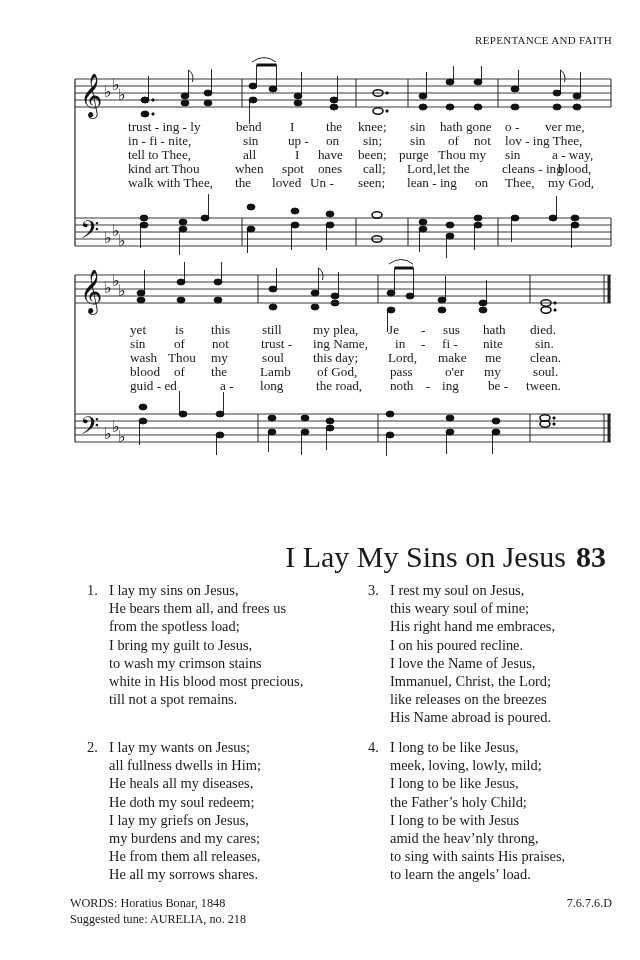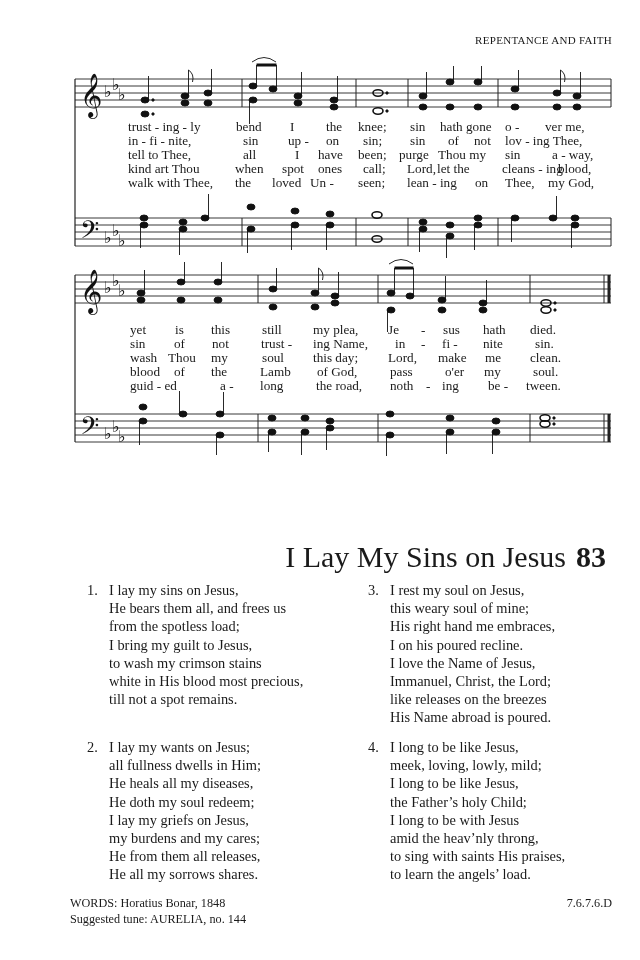--- a/index.html
+++ b/index.html
@@ -449,15 +449,15 @@
   <div class="line">I long to be like Jesus,</div>
   <div class="line">the Father’s holy Child;</div>
   <div class="line">I long to be with Jesus</div>
   <div class="line">amid the heav’nly throng,</div>
   <div class="line">to sing with saints His praises,</div>
   <div class="line">to learn the angels’ load.</div>
 </div>
 
 <div class="abs footer footer-left">
   <div>WORDS: Horatius Bonar, 1848</div>
-  <div>Suggested tune: AURELIA, no. 144</div>
+  <div>Suggested tune: AURELIA, no. 218</div>
 </div>
 <div class="abs footer footer-right">7.6.7.6.D</div>
 
 </body></html>

